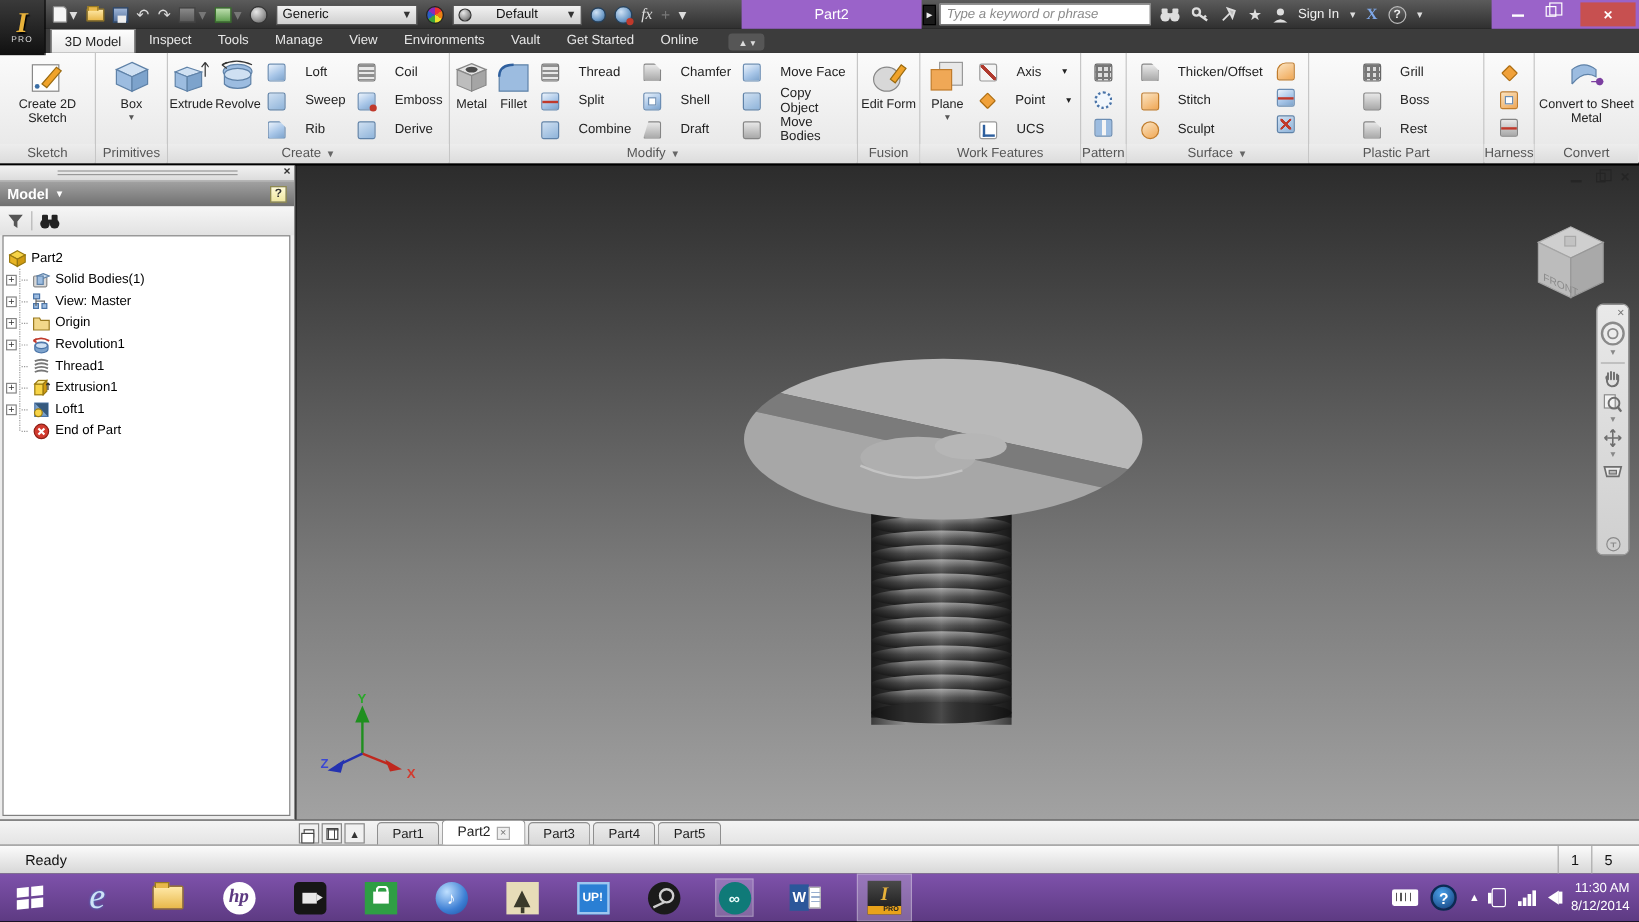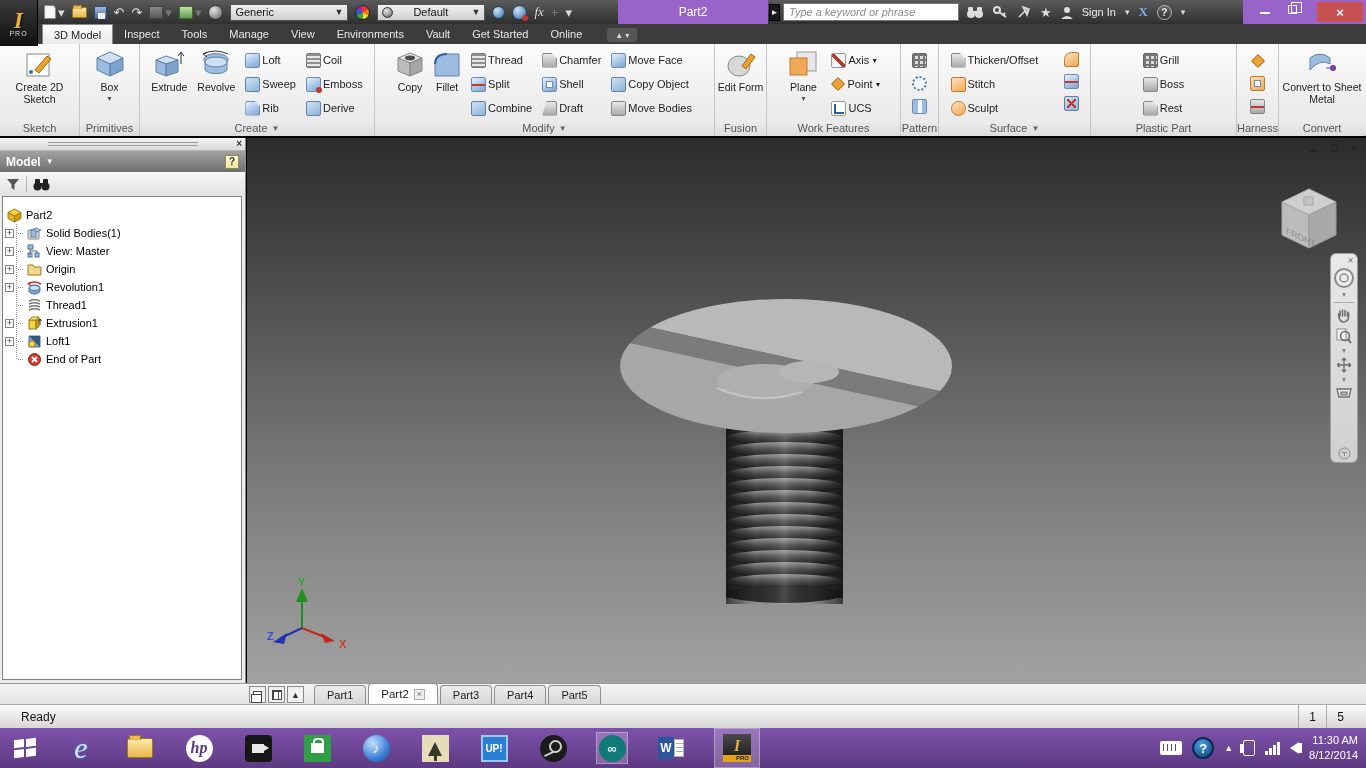--- a/index.html
+++ b/index.html
@@ -76,21 +76,21 @@
     background:linear-gradient(#fbfbfb,#e6e6e6); border-bottom:1px solid #9f9f9f; display:flex; }
   .panel { height:92px; border-right:1px solid #c6c6c6; display:flex; flex-direction:column; flex:0 0 auto; }
   .pc { flex:1; display:flex; padding:3px 2px 0 2px; justify-content:center; gap:2px; }
   .pl { height:16px; font-size:11px; color:#555; display:flex; align-items:center; justify-content:center; gap:4px;
     background:linear-gradient(#ededed,#dcdcdc); }
   .pl .caret { font-size:8px; color:#666; }
   .bigbtn { width:58px; display:flex; flex-direction:column; align-items:center; font-size:10.5px;
     color:#222; text-align:center; line-height:1.15; gap:2px; padding-top:2px; }
   .bigbtn .bi { width:32px; height:30px; display:flex; align-items:center; justify-content:center; }
   .smcol { display:flex; flex-direction:column; justify-content:flex-start; padding-top:1px; }
-  .smbtn { height:24px; display:flex; align-items:center; gap:2px; font-size:11px; color:#222; padding:0 4px; }
+  .smbtn { height:24px; display:flex; align-items:center; gap:16px; font-size:11px; color:#222; padding:0 4px; }
   .si { width:15px; height:15px; border-radius:2px; position:relative; flex:0 0 auto; }
   .si-blue  { background:linear-gradient(150deg,#eaf2fb,#a8c6e8 55%,#7da3cc); border:1px solid #6b8db3; }
   .si-blue2 { background:linear-gradient(150deg,#cfe0f2,#8fb4da); border:1px solid #5f82a8; }
   .si-gray  { background:linear-gradient(#e8e8e8,#a9a9a9); border:1px solid #858585; }
   .si-orange{ background:linear-gradient(150deg,#fbe3c0,#f0a856); border:1px solid #c07c2c; }
   .si-coil  { background:repeating-linear-gradient(180deg,#8f8f8f 0 2px,#e8e8e8 2px 4px); border:1px solid #777; }
   .si-chamfer { clip-path:polygon(0 0,60% 0,100% 40%,100% 100%,0 100%); }
   .si-shell::after { content:''; position:absolute; inset:3px; background:#fff; border:1px solid #6b8db3; }
   .si-split::after { content:''; position:absolute; left:0; right:0; top:6px; height:2px; background:#c0392b; }
   .si-red-dot::after { content:''; position:absolute; right:-2px; bottom:-2px; width:6px; height:6px;
@@ -461,21 +461,21 @@
     <div class="pc">
       <div class="bigbtn" style="width:34px">
         <span class="bi">
           <svg width="28" height="28">
               <polygon points="14,3 26,8 14,13 2,8" fill="#e4e4e4" stroke="#888"></polygon>
               <polygon points="2,8 14,13 14,26 2,21" fill="#bdbdbd" stroke="#888"></polygon>
               <polygon points="26,8 14,13 14,26 26,21" fill="#a5a5a5" stroke="#888"></polygon>
               <ellipse cx="14" cy="8" rx="5" ry="2.4" fill="#4a4a4a"></ellipse>
             </svg>
         </span>
-        <span>Copy</span>
+        <span>Metal</span>
       </div>
       <div class="bigbtn" style="width:36px">
         <span class="bi">
           <svg width="28" height="28">
               <path d="M2 26 L2 14 Q2 4 14 4 L26 4 L26 26 Z" fill="#9cbce0" stroke="#5f82a8"></path>
               <path d="M2 14 Q2 4 14 4" stroke="#2e5f9e" fill="none" stroke-width="2"></path>
             </svg>
         </span>
         <span>Fillet</span>
       </div>

